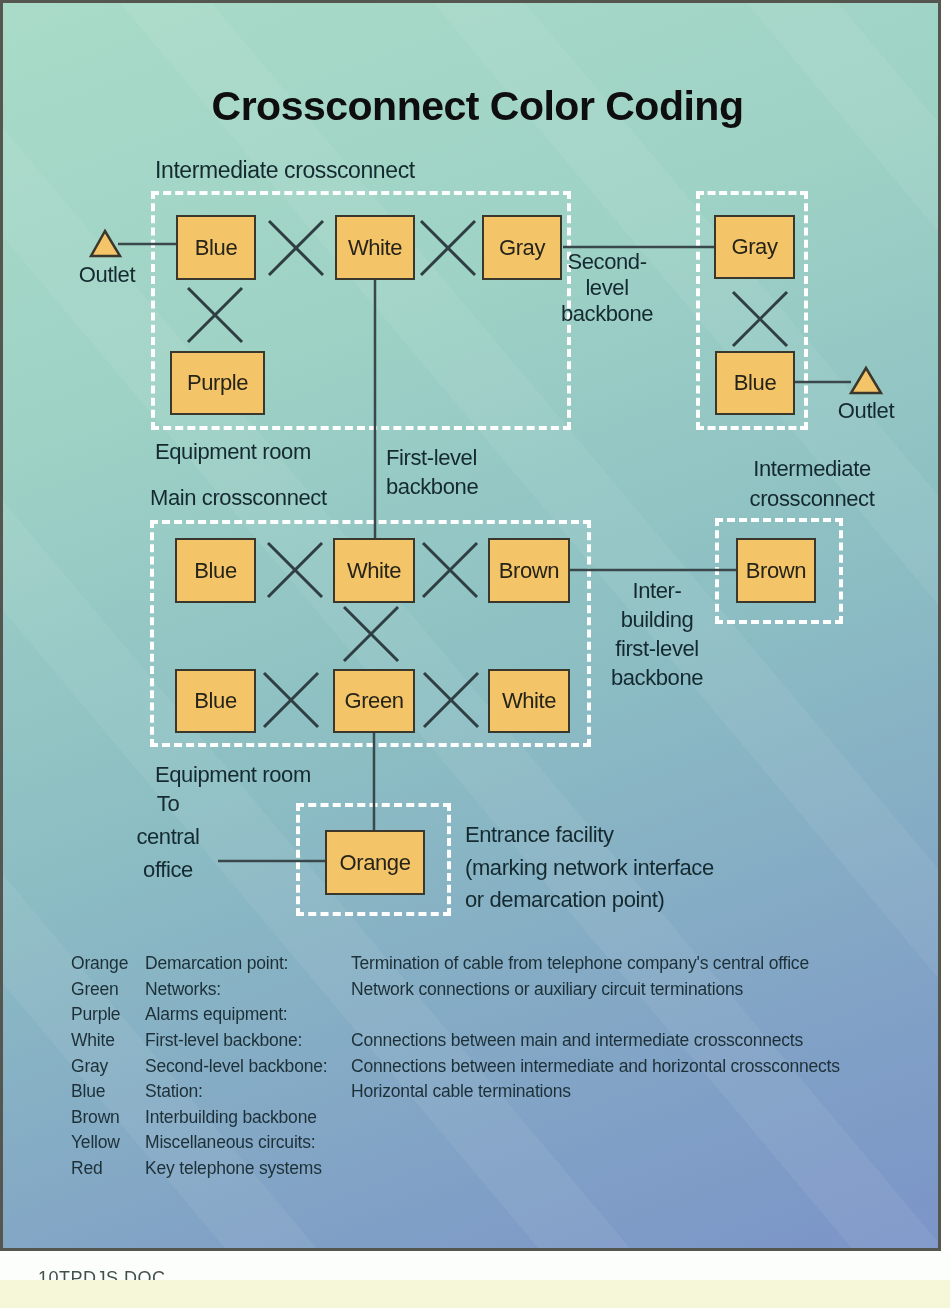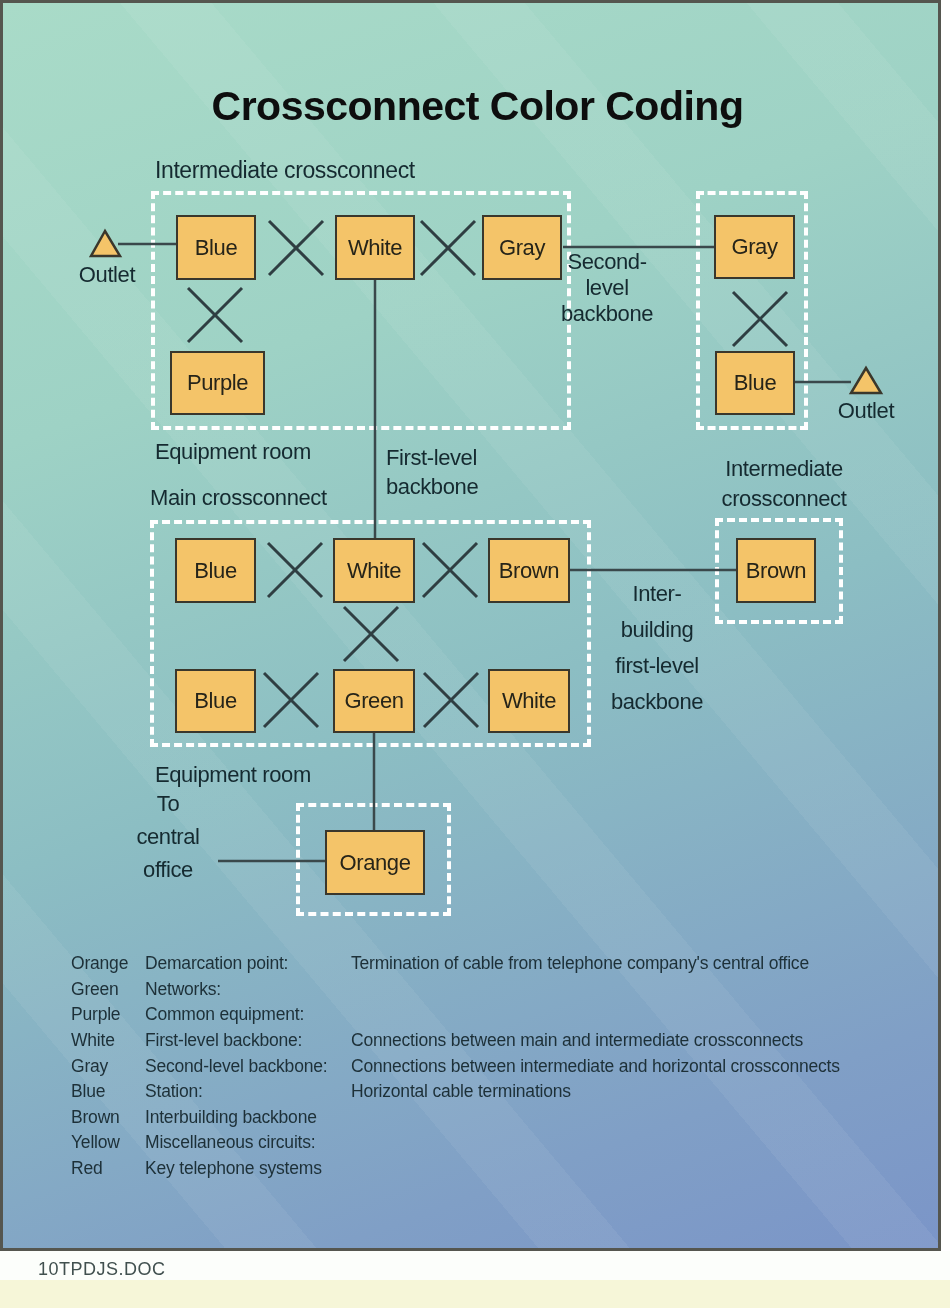--- a/index.html
+++ b/index.html
@@ -43,21 +43,21 @@
   }
   .legend-row {
     display:grid; grid-template-columns:74px 206px auto;
     padding-left:68px; height:25.6px; align-items:center;
   }
   .strip-white {
     position:absolute; left:0; top:1251px; width:950px; height:29px;
     background:#fcfefb;
   }
   .filename {
-    position:absolute; left:38px; top:8px; font-size:18px; color:#41504f;
+    position:absolute; left:38px; top:17px; font-size:18px; color:#41504f;
     letter-spacing:0.5px;
   }
   .strip-cream {
     position:absolute; left:0; top:1280px; width:950px; height:28px;
     background:#f6f6d8;
   }
 </style>
 </head>
 <body>
 
@@ -171,44 +171,48 @@
   <div class="lbl" style="left:152px; top:153px; font-size:23px;">Intermediate crossconnect</div>
   <div class="lbl ctr" style="left:71px; top:258px; width:66px;">Outlet</div>
   <div class="lbl ctr" style="left:550px; top:246px; width:108px; line-height:26px;">Second-
 level
 backbone</div>
   <div class="lbl ctr" style="left:830px; top:394px; width:66px;">Outlet</div>
   <div class="lbl" style="left:152px; top:435px;">Equipment room</div>
   <div class="lbl" style="left:383px; top:440px; line-height:29px;">First-level
 backbone</div>
   <div class="lbl" style="left:147px; top:481px;">Main crossconnect</div>
-  <div class="lbl ctr" style="left:705px; top:451px; width:152px; line-height:30px;">Intermediate
+  <div class="lbl ctr" style="left:733px; top:451px; width:152px; line-height:30px;">Intermediate
 crossconnect</div>
-  <div class="lbl ctr" style="left:599px; top:573px; width:110px; line-height:36px;">Inter-
+  <div class="lbl ctr" style="left:599px; top:573px; width:110px; line-height:29px;">Inter-
 building
 first-level
 backbone</div>
   <div class="lbl" style="left:152px; top:758px;">Equipment room</div>
   <div class="lbl ctr" style="left:115px; top:784px; width:100px; line-height:33px;">To
 central
 office</div>
+  <div class="lbl" style="left:462px; top:816px; line-height:32.5px;">Entrance facility
+(marking network interface
+or demarcation point)</div>
 
   <div class="legend">
     <div class="legend-row">
         <span>Orange</span>
         <span>Demarcation point:</span>
         <span>Termination of cable from telephone company's central office</span>
       </div>
     <div class="legend-row">
         <span>Green</span>
         <span>Networks:</span>
+        <span>Network connections or auxiliary circuit terminations</span>
       </div>
     <div class="legend-row">
         <span>Purple</span>
-        <span>Common equipment:</span>
+        <span>Alarms equipment:</span>
       </div>
     <div class="legend-row">
         <span>White</span>
         <span>First-level backbone:</span>
         <span>Connections between main and intermediate crossconnects</span>
       </div>
     <div class="legend-row">
         <span>Gray</span>
         <span>Second-level backbone:</span>
         <span>Connections between intermediate and horizontal crossconnects</span>

